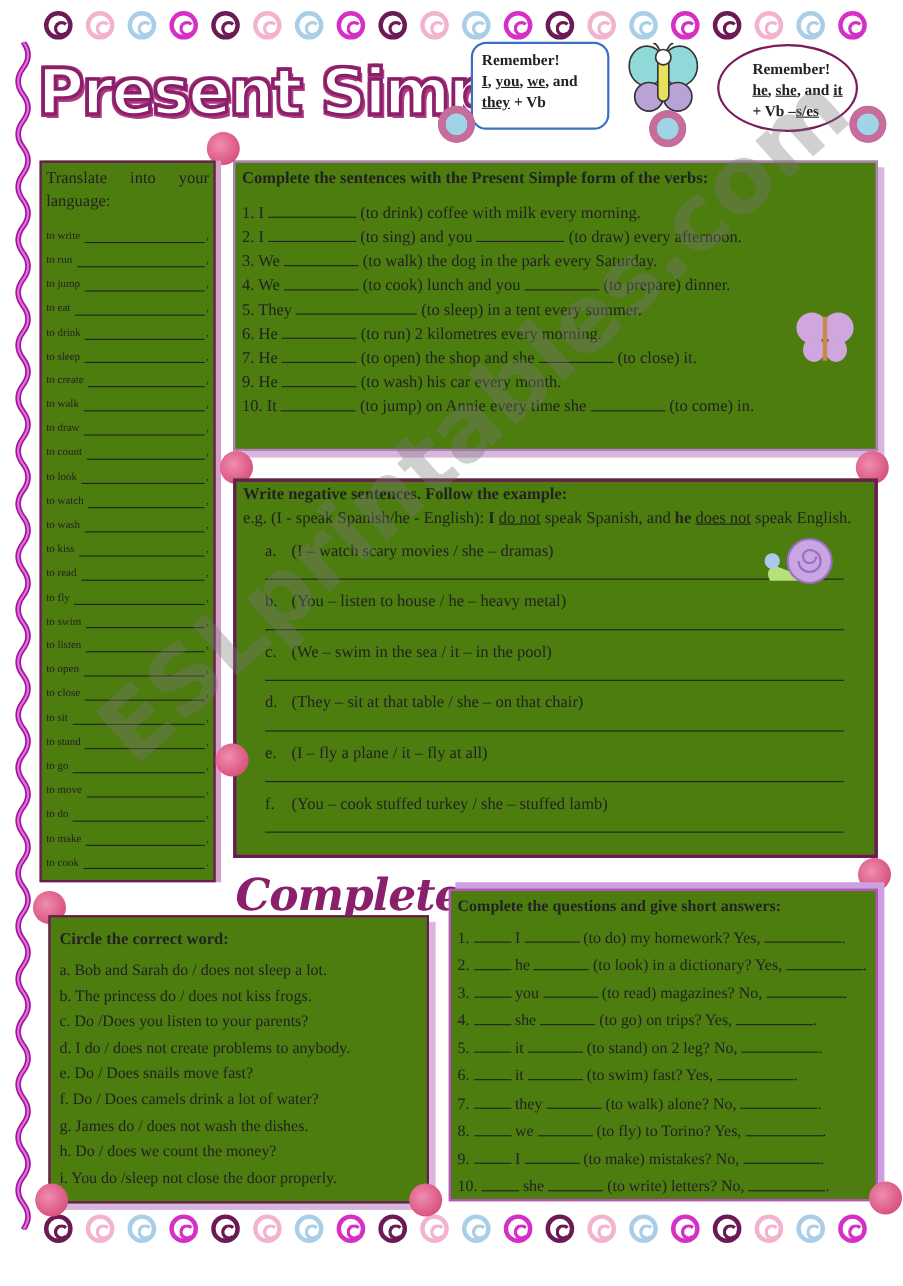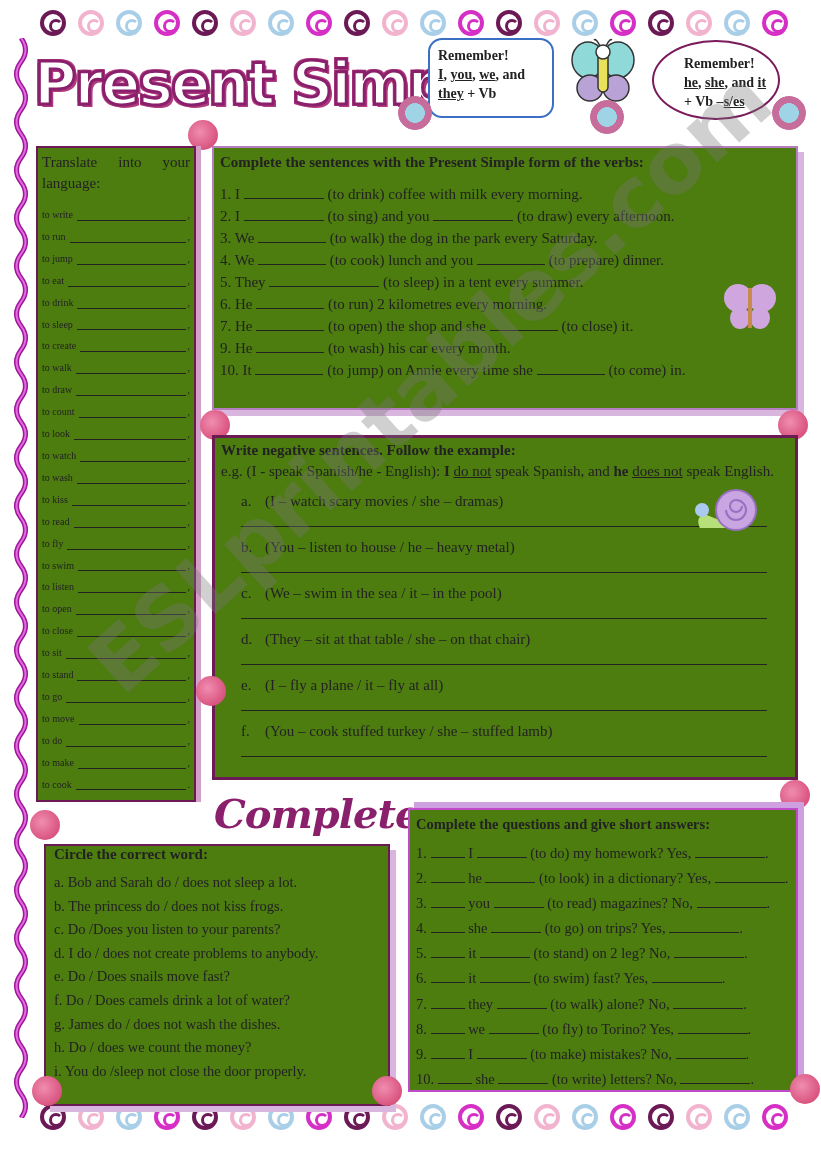--- a/index.html
+++ b/index.html
@@ -27,21 +27,21 @@
   .vlist li{display:flex;align-items:flex-end;}
   .vlist .blank{flex:1;border-bottom:1px solid #222;margin:0 2px 5px 4px;height:1px;}
   .intro{font-size:15px;line-height:21px;text-align:justify;margin:0 0 10px 0;}
   .box-complete{left:212px;top:146px;width:586px;height:264px;border:2px solid #b57ec0;box-shadow:6px 6px 0 #d9b6dd;padding:6px 6px;}
   .hdr{font-weight:bold;font-size:15px;margin:0 0 12px 0;}
   .sent{font-size:15px;line-height:22px;margin:0;}
   .line{display:inline-block;border-bottom:1px solid #222;height:12px;vertical-align:baseline;}
   .box-neg{left:212px;top:435px;width:586px;height:345px;border:3px solid #6b1a56;padding:4px 6px;}
   .neg-item{font-size:15px;margin:0 22px 0 20px;padding:12px 0 16px;border-bottom:1px solid #222;}
   .neg-item .letter{display:inline-block;width:24px;}
-  .box-circle{left:44px;top:832px;width:346px;height:262px;border:2px solid #6b1a56;box-shadow:6px 6px 0 #d9b6dd;padding:0 8px;margin-top:12px;}
+  .box-circle{left:44px;top:832px;width:346px;height:262px;border:2px solid #6b1a56;box-shadow:6px 6px 0 #d9b6dd;padding:12px 8px;}
   .circle-list{font-size:14.5px;line-height:23.6px;margin:0;padding:0;list-style:none;}
   .box-q{left:408px;top:808px;width:390px;height:284px;border:2px solid #c04bc9;box-shadow:6px -6px 0 #cfa0e0;padding:6px 6px;}
   .q-list{font-size:14.5px;line-height:25.1px;margin:0;padding:0;list-style:none;}
   .excellent{position:absolute;left:214px;top:790px;font-family:"DejaVu Serif",serif;font-style:italic;font-weight:bold;font-size:40px;color:#8a1f6c;letter-spacing:-1px;}
   .watermark{position:absolute;left:70px;top:640px;font-family:"DejaVu Sans",sans-serif;font-weight:bold;font-size:84px;color:rgba(120,120,120,0.35);transform:rotate(-42deg);transform-origin:left top;white-space:nowrap;pointer-events:none;}
   b{font-weight:bold;}
 </style>
 </head>
 <body>
 

